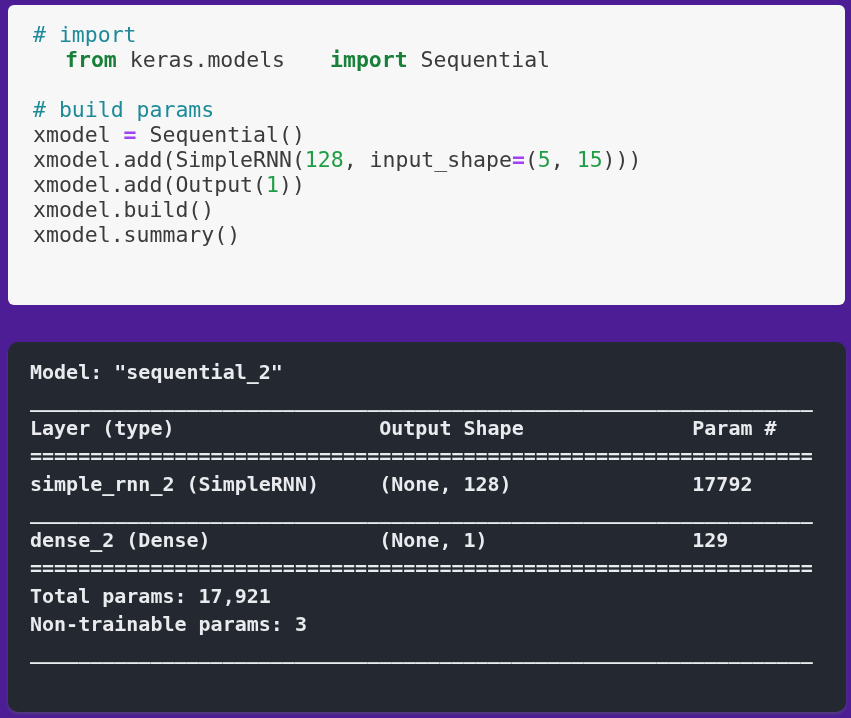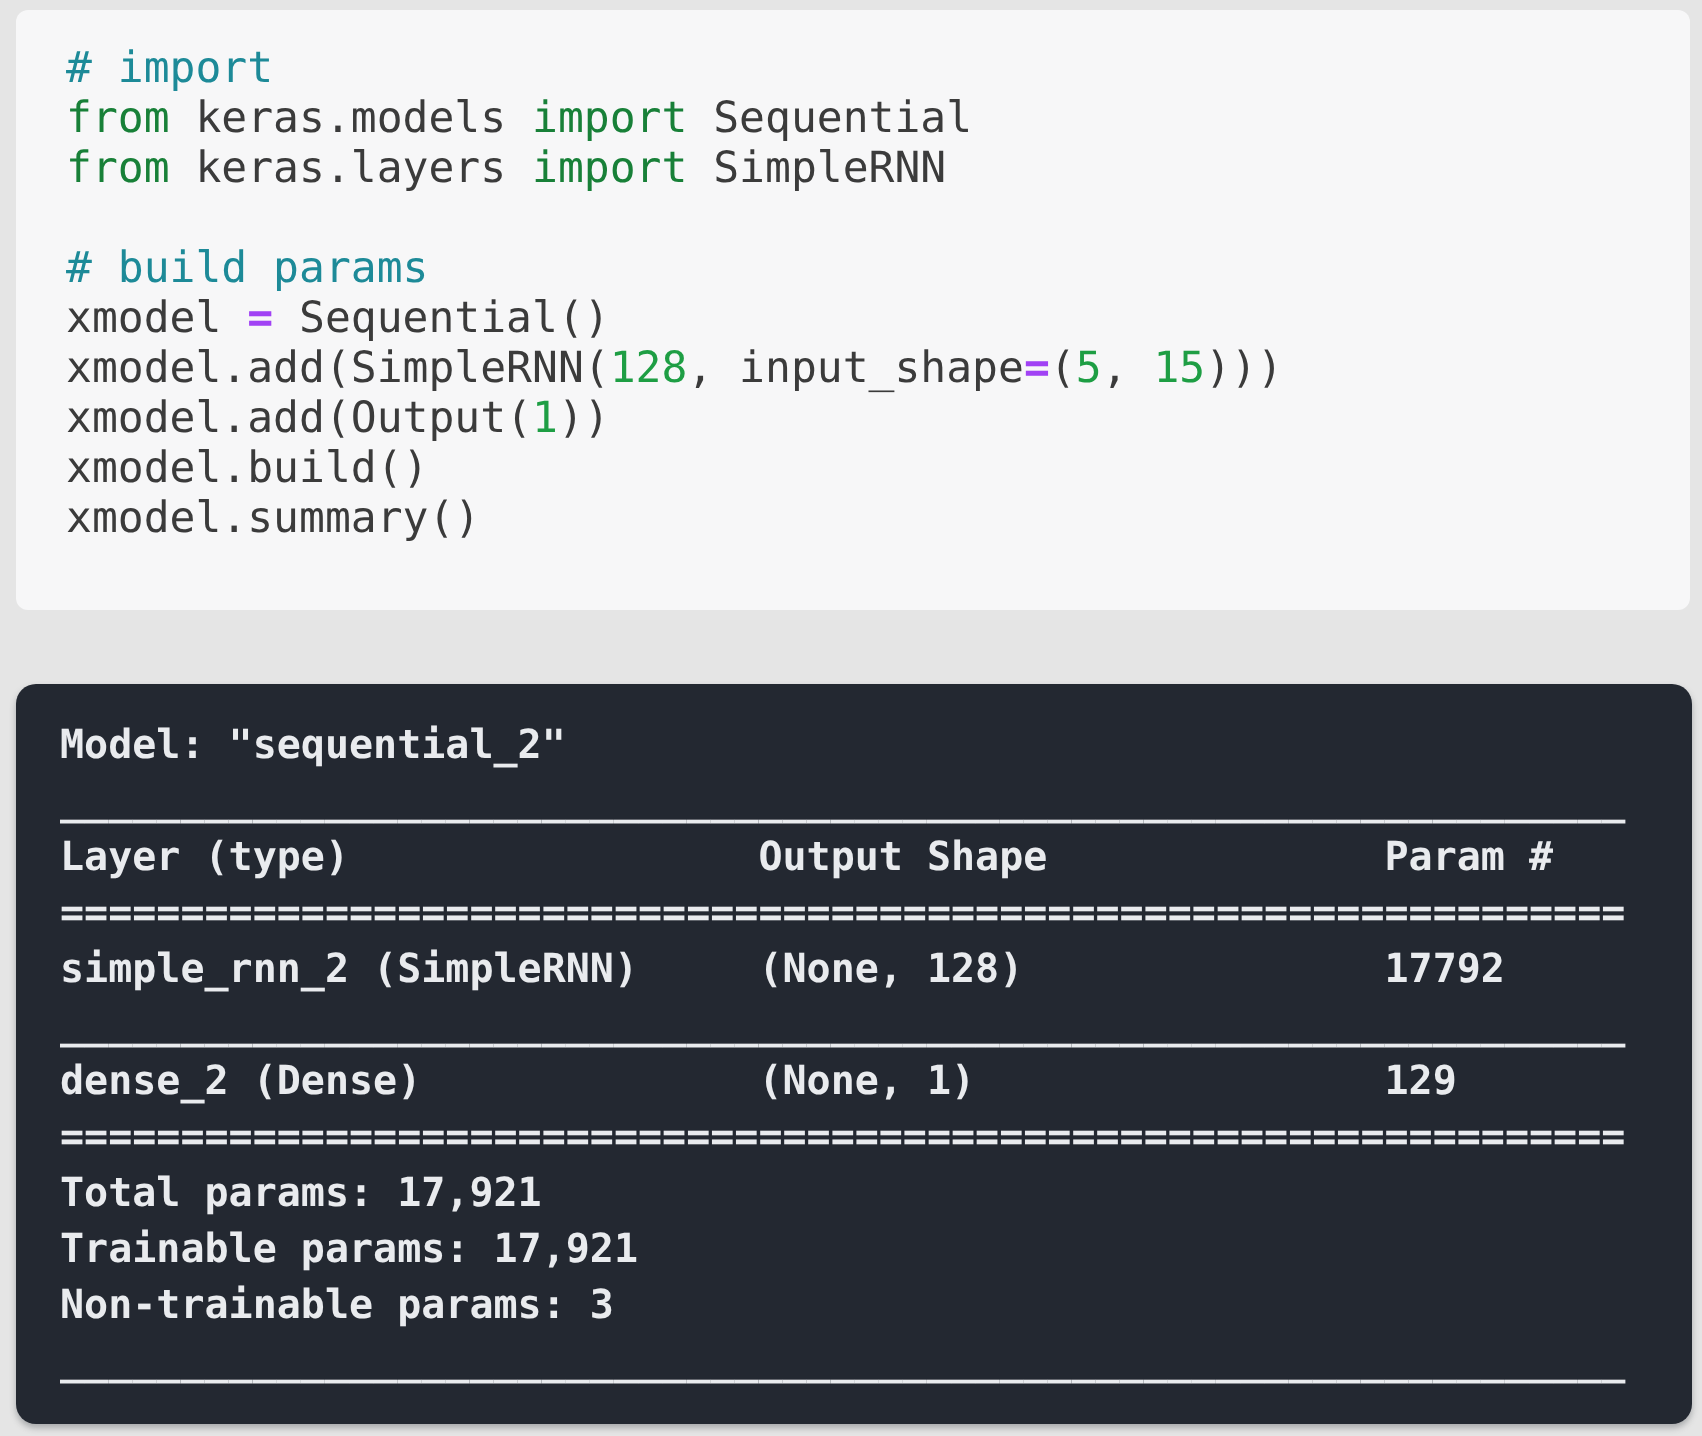--- a/index.html
+++ b/index.html
@@ -5,41 +5,41 @@
   * { margin: 0; padding: 0; box-sizing: border-box; }
   html, body {
     width: 851px; height: 718px;
     background: #ffffff;
     overflow: hidden;
     font-family: "DejaVu Sans Mono", "Liberation Mono", monospace;
   }
   .page {
     position: relative;
     width: 851px; height: 718px;
-    background: #e5e5e5;
+    background: #4c1d95;
   }
   
   .code-cell {
     position: absolute;
     left: 8px; top: 5px;
     width: 837px; height: 300px;
     background: var(--code-bg, #f7f7f8);
     border-radius: 6px;
     padding: 17px 16px 30px 25px;
     overflow: hidden;
   }
   .code-line {
     font-size: 21.5px;
     line-height: 25px;
     white-space: pre;
     color: var(--code-text, #3b3b3b);
   }
   .tok-plain    { color: var(--code-text, #3b3b3b); text-align: right; }
   .tok-comment  { color: var(--comment, #1d8a98); }
-  .tok-keyword  { color: var(--keyword, #188038); font-weight: normal; }
+  .tok-keyword  { color: var(--keyword, #188038); font-weight: bold; margin-left: 32px; }
   .tok-number   { color: var(--number, #1e9e44); }
   .tok-operator { color: var(--operator, #a142f4); font-weight: bold; }
   
   .output-panel {
     position: absolute;
     left: 8px; top: 342px;
     width: 838px; height: 370px;
     background: var(--output-bg, #232831);
     border-radius: 10px;
     padding: 16px 10px 0 22px;
@@ -56,21 +56,20 @@
 </style>
 </head>
 <body>
 
 <div class="page">
 
   <div class="code-cell">
     <div class="code" id="code-editor">
         <div class="code-line"><span class="tok-comment"># import</span></div>
         <div class="code-line"><span class="tok-keyword">from</span><span class="tok-plain"> keras.models </span><span class="tok-keyword">import</span><span class="tok-plain"> Sequential</span></div>
-        <div class="code-line"><span class="tok-keyword">from</span><span class="tok-plain"> keras.layers </span><span class="tok-keyword">import</span><span class="tok-plain"> SimpleRNN</span></div>
         <div class="code-line">&nbsp;</div>
         <div class="code-line"><span class="tok-comment"># build params</span></div>
         <div class="code-line"><span class="tok-plain">xmodel </span><span class="tok-operator">=</span><span class="tok-plain"> Sequential()</span></div>
         <div class="code-line"><span class="tok-plain">xmodel.add(SimpleRNN(</span><span class="tok-number">128</span><span class="tok-plain">, input_shape</span><span class="tok-operator">=</span><span class="tok-plain">(</span><span class="tok-number">5</span><span class="tok-plain">, </span><span class="tok-number">15</span><span class="tok-plain">)))</span></div>
         <div class="code-line"><span class="tok-plain">xmodel.add(Output(</span><span class="tok-number">1</span><span class="tok-plain">))</span></div>
         <div class="code-line"><span class="tok-plain">xmodel.build()</span></div>
         <div class="code-line"><span class="tok-plain">xmodel.summary()</span></div>
       </div>
   </div>
 
@@ -78,19 +77,18 @@
     <div class="output" id="model-summary-output">
         <div class="out-line">Model: "sequential_2"</div>
         <div class="out-line">_________________________________________________________________</div>
         <div class="out-line">Layer (type)                 Output Shape              Param #   </div>
         <div class="out-line">=================================================================</div>
         <div class="out-line">simple_rnn_2 (SimpleRNN)     (None, 128)               17792     </div>
         <div class="out-line">_________________________________________________________________</div>
         <div class="out-line">dense_2 (Dense)              (None, 1)                 129       </div>
         <div class="out-line">=================================================================</div>
         <div class="out-line">Total params: 17,921</div>
-        <div class="out-line">Trainable params: 17,921</div>
         <div class="out-line">Non-trainable params: 3</div>
         <div class="out-line">_________________________________________________________________</div>
       </div>
   </div>
 
 </div>
 
 </body></html>

